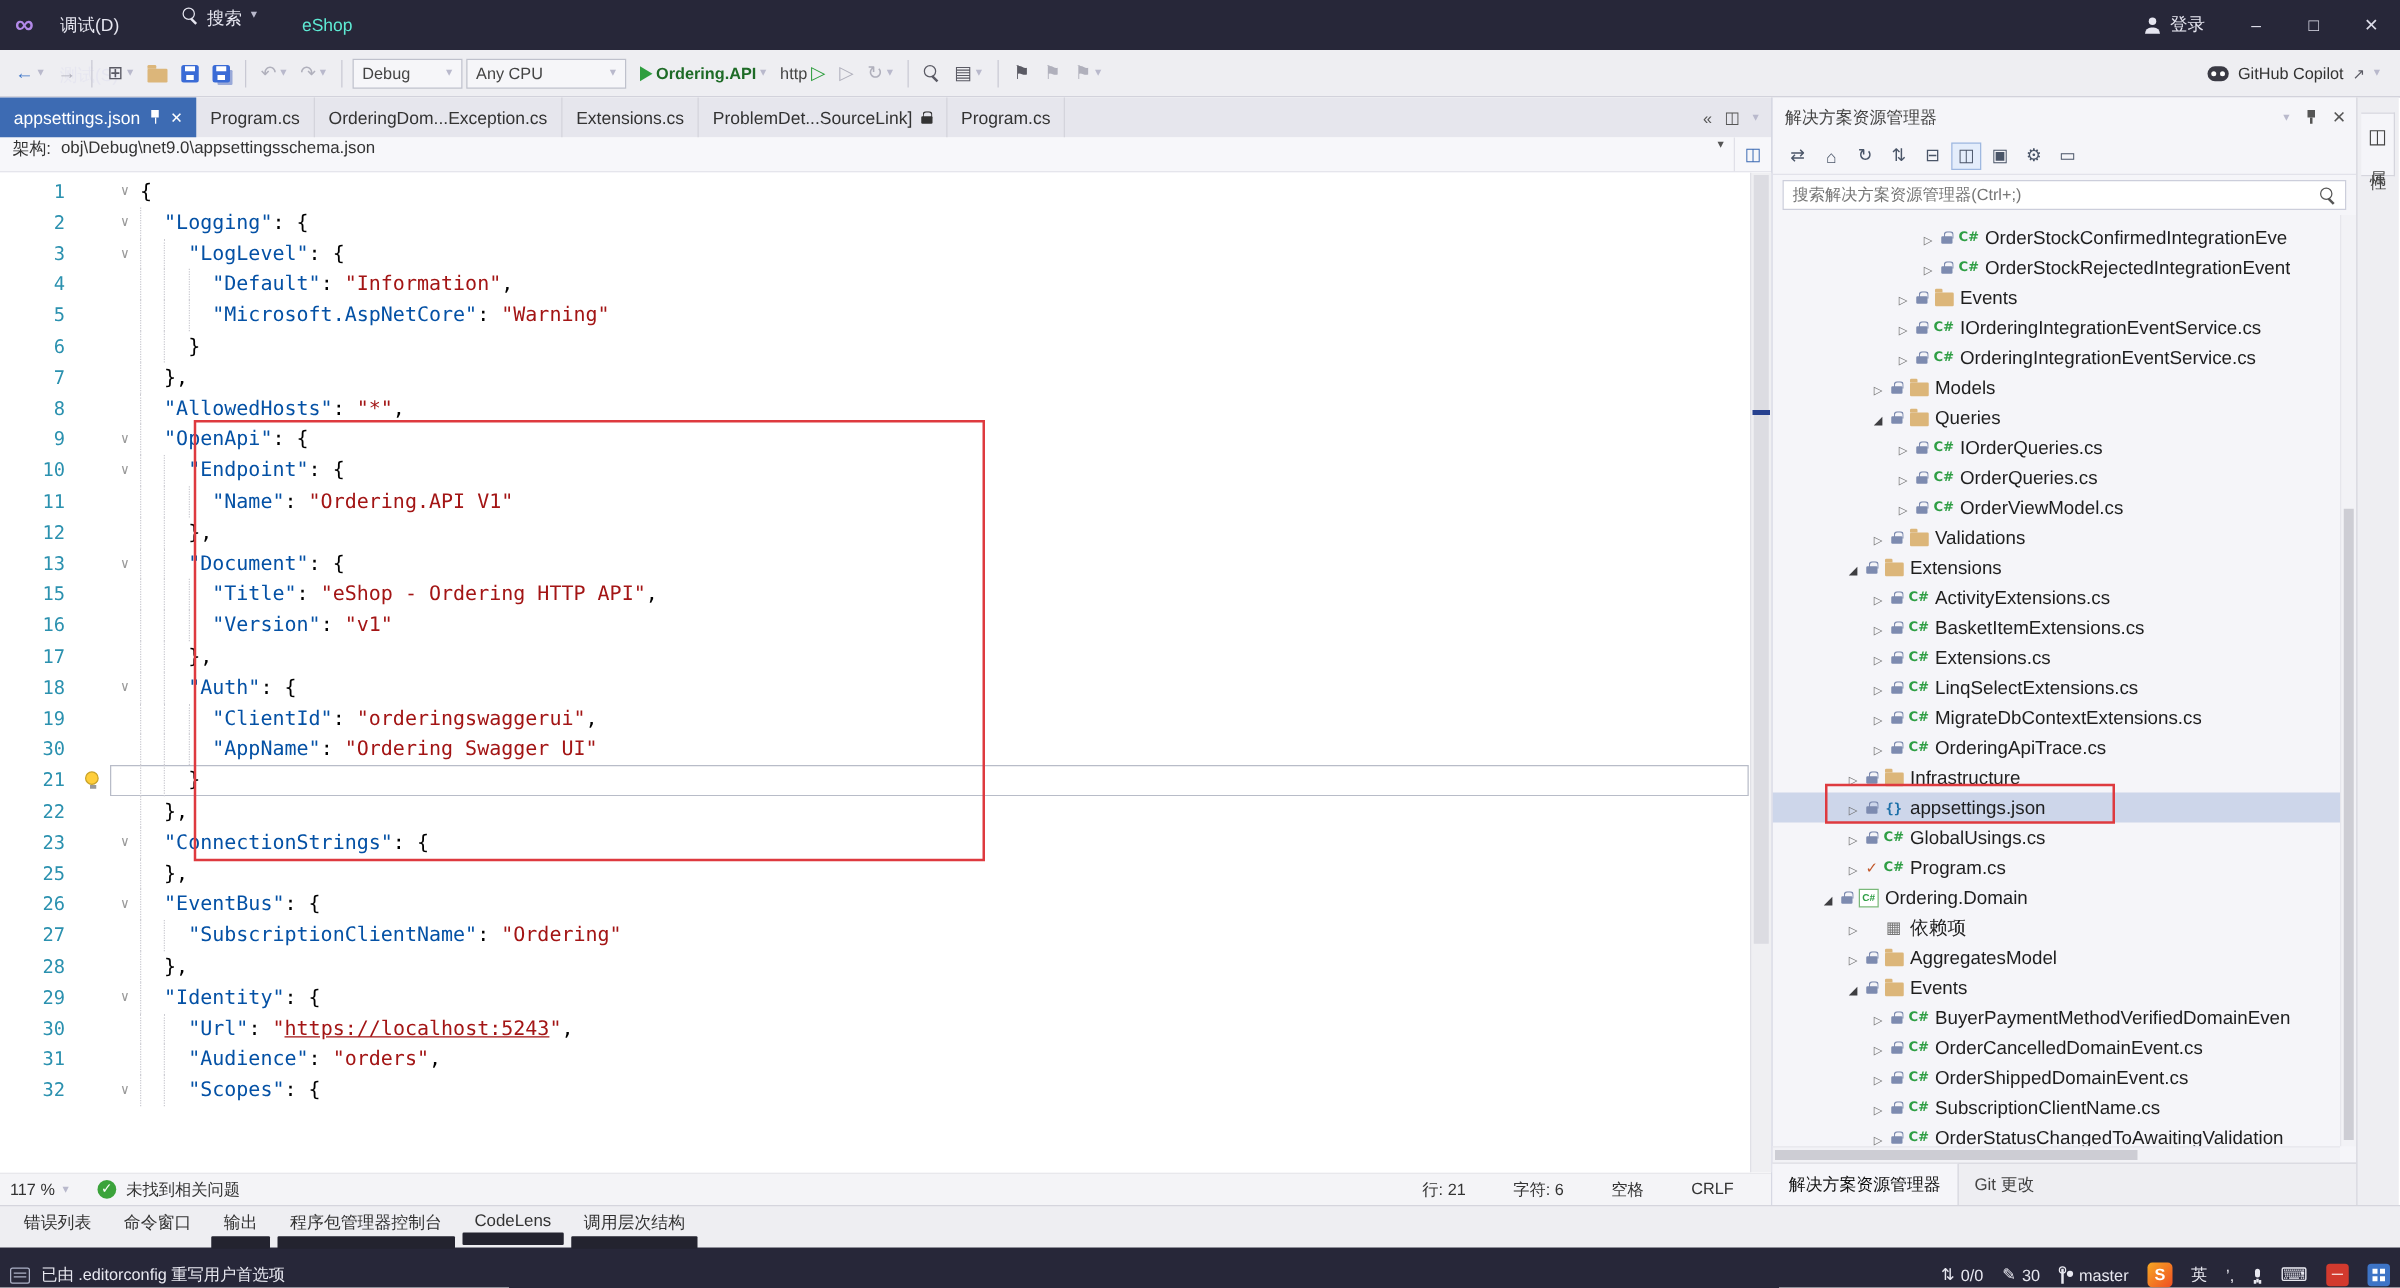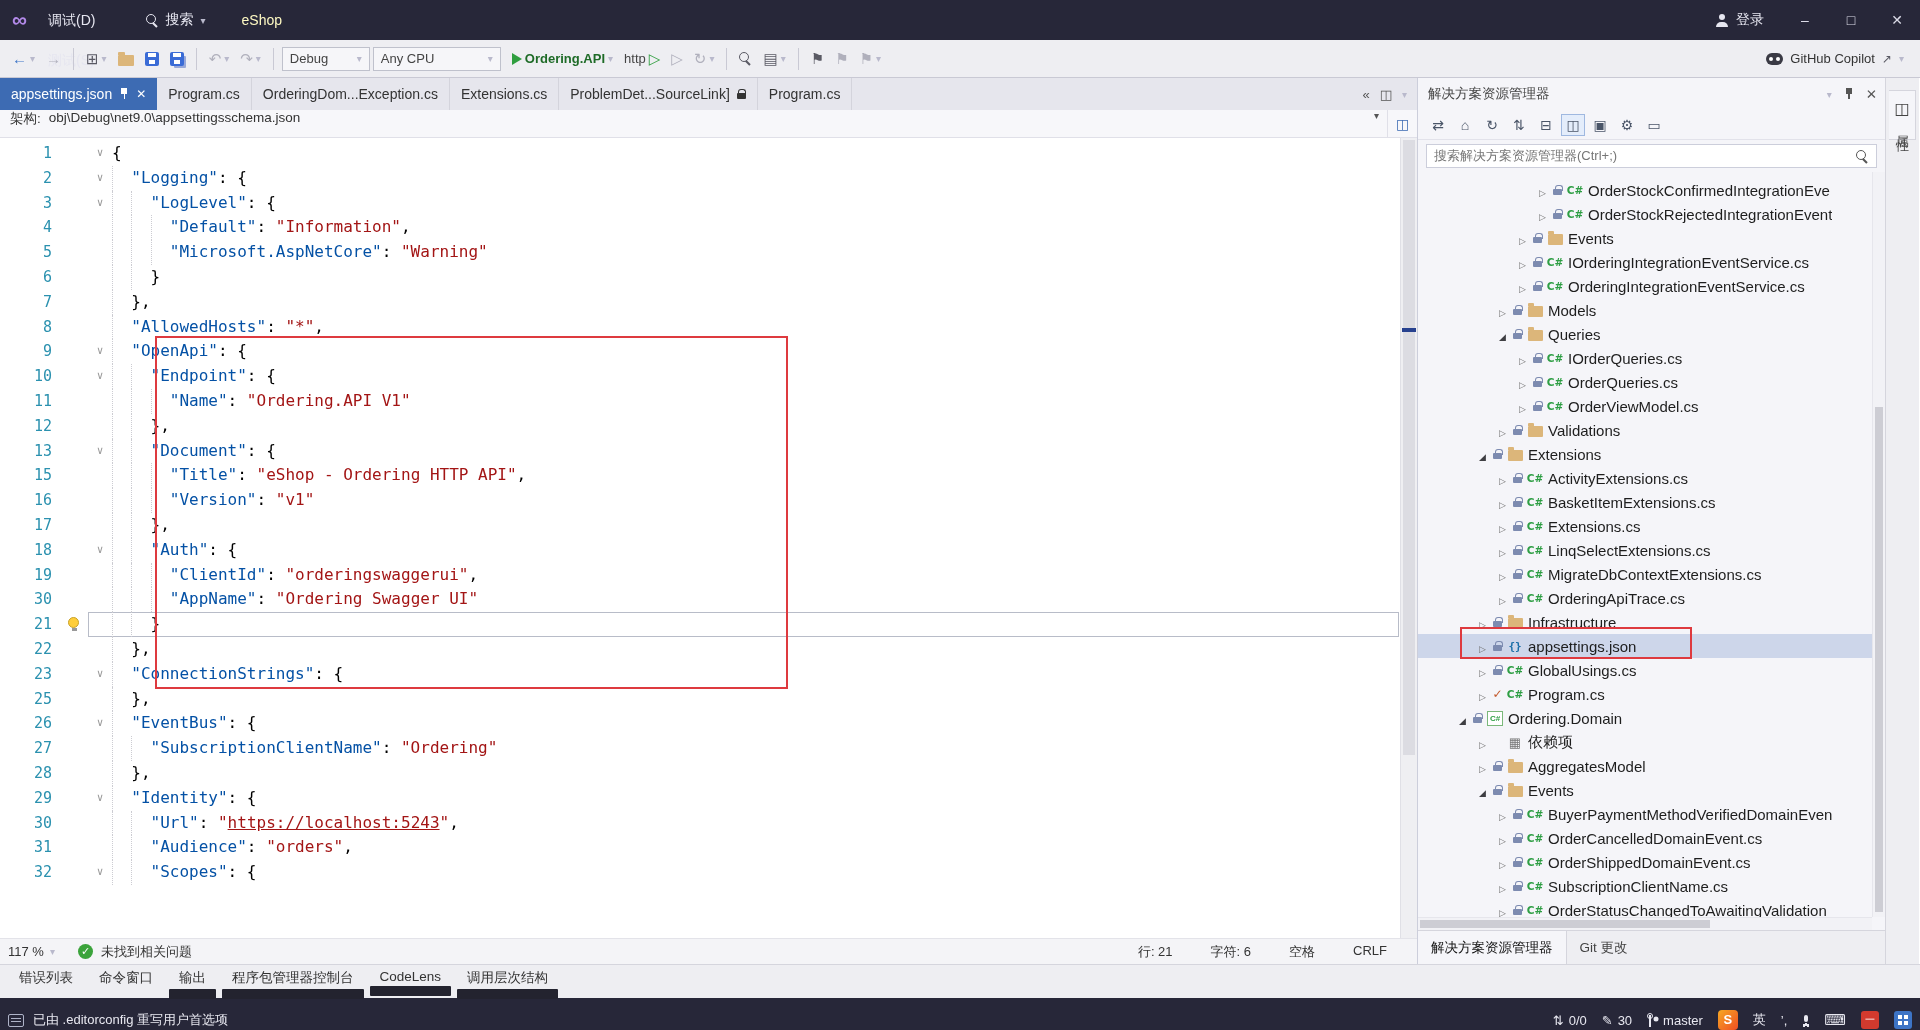--- a/index.html
+++ b/index.html
@@ -4,22 +4,22 @@
 <style>
   *{box-sizing:border-box;margin:0;padding:0;cursor:default;}
   html,body{width:1920px;height:1030px;overflow:hidden;}
   body{font-family:"Liberation Sans","DejaVu Sans",sans-serif;background:#fff;color:#1e1e1e;position:relative;}
 
   
   .titlebar{height:40px;background:#272739;display:flex;align-items:center;color:#e6e6f0;font-size:14px;padding-left:10px;}
   .vslogo{color:#b289e8;font-size:21px;font-weight:bold;margin:0 12px 0 2px;line-height:40px;}
   .menus{display:flex;flex-direction:column;}
   .menu-item{padding:0 9px;line-height:40px;}
-  .tsearch{margin-left:28px;display:flex;align-items:center;gap:7px;padding:0 10px;height:28px;}
-  .soln{margin-left:26px;color:#fef9c3;}
+  .tsearch{margin-left:28px;display:flex;gap:7px;padding:0 10px;height:28px;}
+  .soln{margin-left:26px;color:#5eead4;}
   .titlespacer{flex:1;}
   .signin{display:flex;align-items:center;gap:7px;margin-right:18px;}
   .winbtn{width:46px;text-align:center;line-height:40px;font-size:14px;color:#dcdce8;}
   .caret{font-size:10px;color:#b9b9cc;}
   .mag{width:13px;height:13px;position:relative;display:inline-block;}
   .mag::before{content:"";position:absolute;width:8px;height:8px;border:1.6px solid currentColor;border-radius:50%;left:0;top:0;}
   .mag::after{content:"";position:absolute;width:6px;height:1.6px;background:currentColor;transform:rotate(45deg);left:6px;top:10px;}
   .person{width:14px;height:13px;position:relative;display:inline-block;}
   .person::before{content:"";position:absolute;width:6px;height:6px;border-radius:50%;background:#e6e6f0;left:4px;top:0;}
   .person::after{content:"";position:absolute;width:12px;height:5px;border-radius:6px 6px 0 0;background:#e6e6f0;left:1px;bottom:0;}

